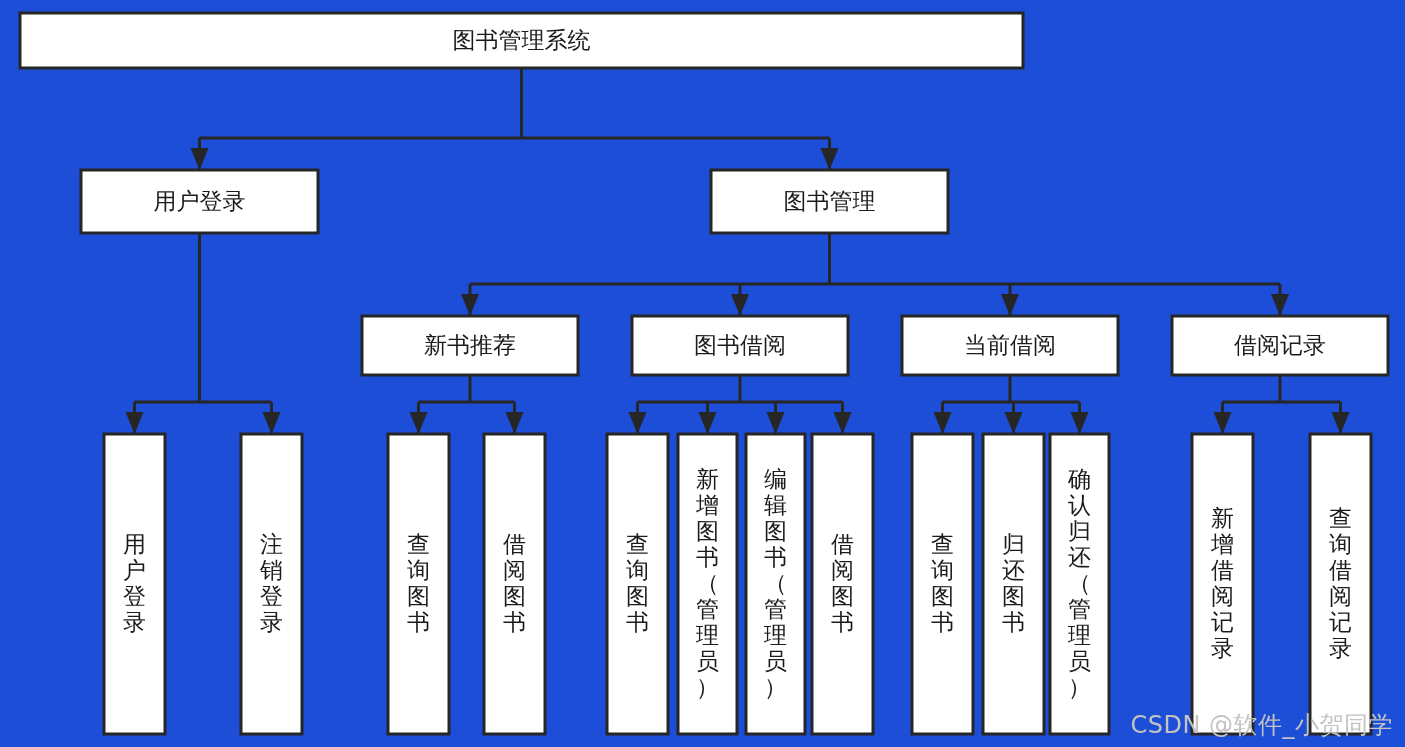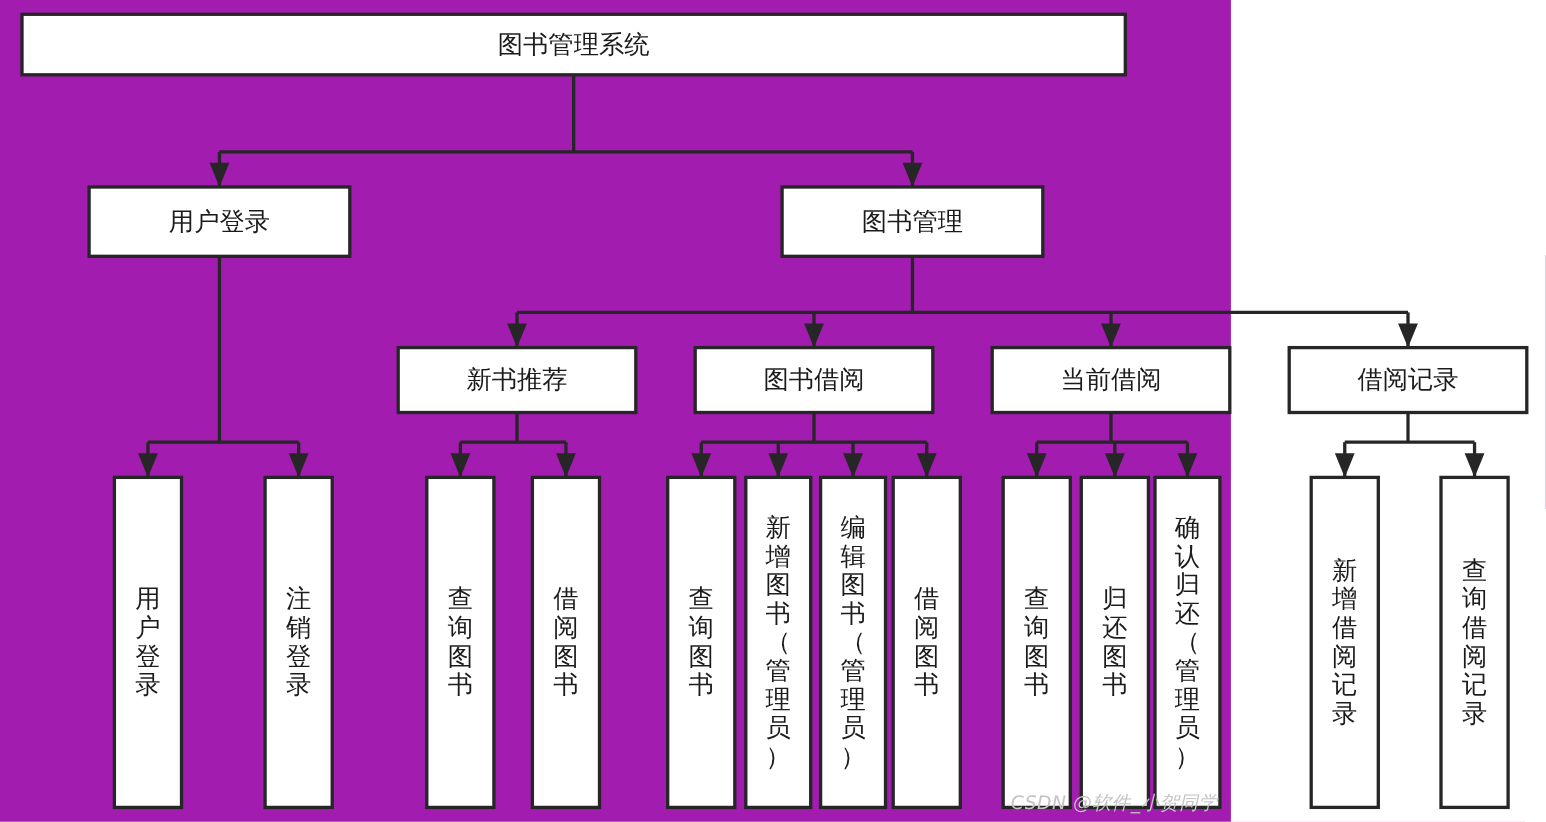--- a/index.html
+++ b/index.html
@@ -8,23 +8,23 @@
     background: #ffffff;
   }
   body {
     width: 1405px;
     height: 747px;
     font-family: "DejaVu Sans", "Liberation Sans", sans-serif;
     overflow: hidden;
   }
   #diagram-root {
     position: relative;
-    width: 1119px;
+    width: 1405px;
     height: 747px;
-    background: #a21caf;
+    background: #1d4ed8;
   }
   svg.flow {
     position: absolute;
     left: 0;
     top: 0;
     width: 1405px;
     height: 747px;
   }
   .nodebox {
     fill: #ffffff;
@@ -52,26 +52,25 @@
     font-family: "DejaVu Sans", "Liberation Sans", sans-serif;
     font-size: 23px;
     fill: #1b1b1b;
     text-anchor: middle;
   }
   .watermark {
     position: absolute;
     right: 12px;
     bottom: 6px;
     font-family: "DejaVu Sans", "Liberation Sans", sans-serif;
-    font-size: 17px;
+    font-size: 24px;
     color: #c3c3c3;
     letter-spacing: 0.5px;
     white-space: nowrap;
     user-select: none;
-    font-style: italic;
   }
 </style>
 </head>
 <body>
 
 <div id="diagram-root">
   <svg class="flow" id="flow-svg" viewBox="0 0 1405 747" xmlns="http://www.w3.org/2000/svg">
     <g id="connector-layer">
         <polyline points="521.5,68 521.5,138" class="conn"></polyline>
         <polyline points="199.5,138 829.5,138" class="conn"></polyline>

